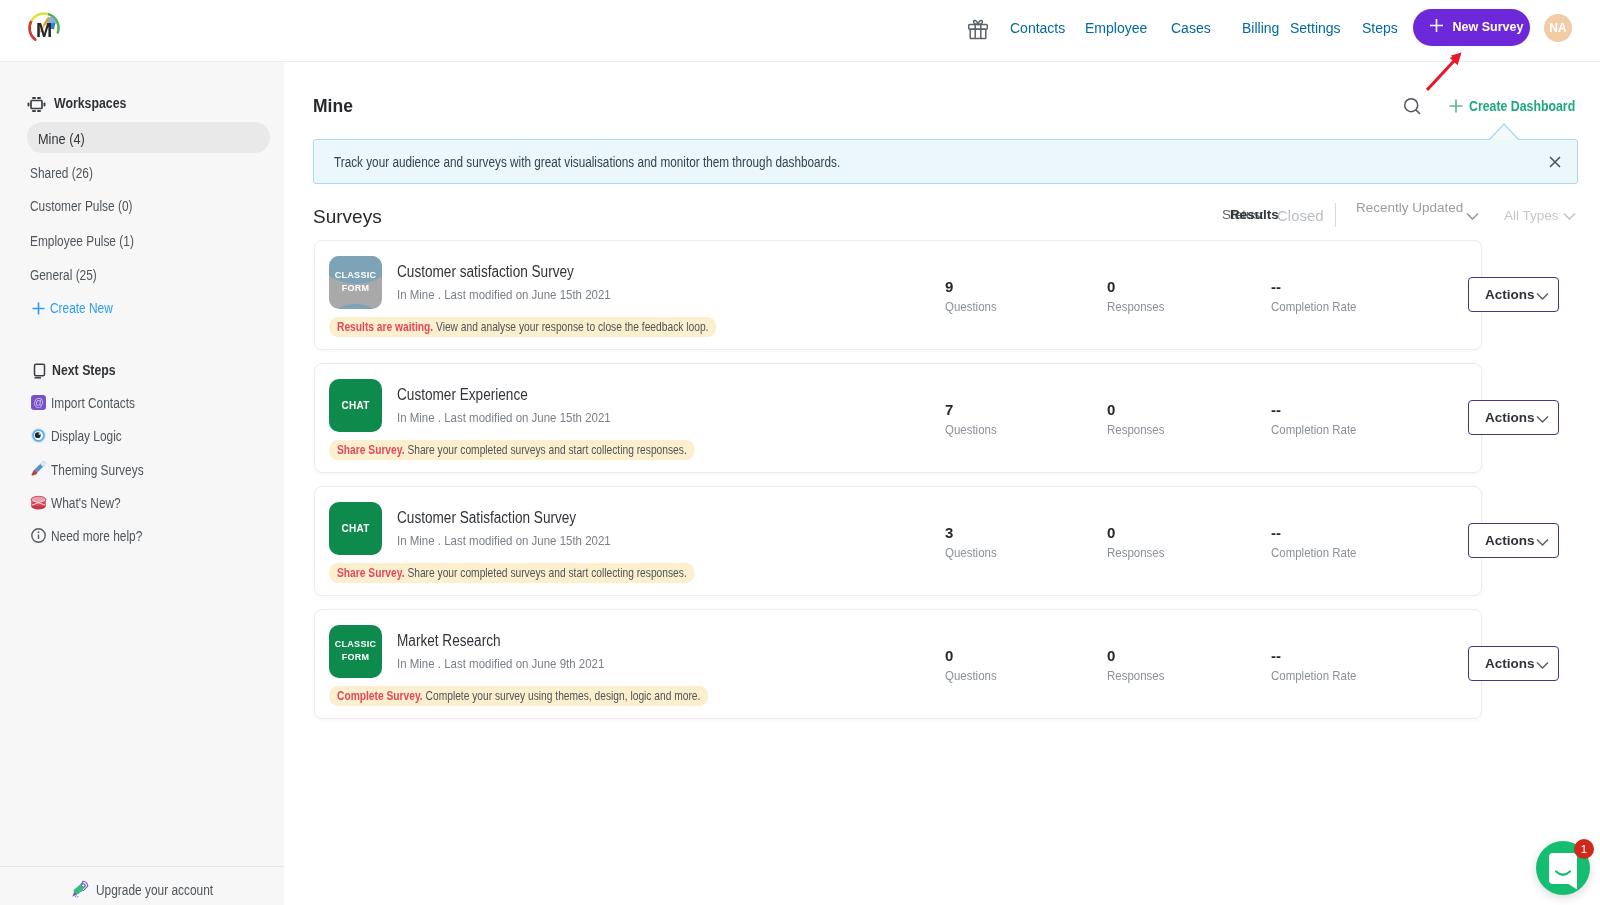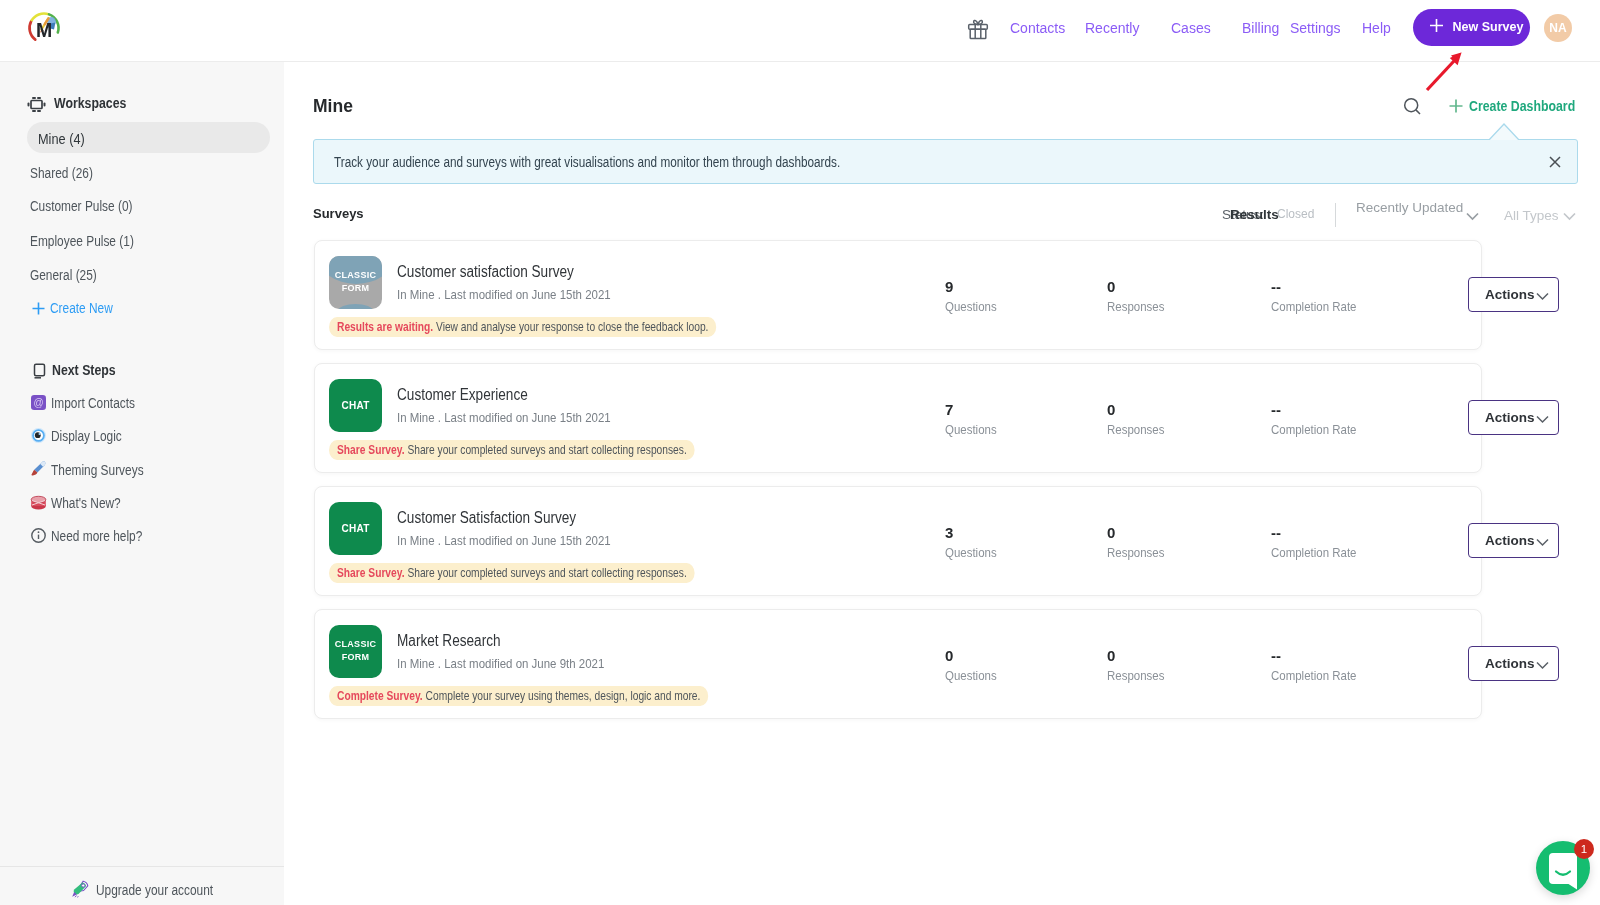--- a/index.html
+++ b/index.html
@@ -1,21 +1,21 @@
 <!DOCTYPE html>
 <html><head>
 <meta charset="utf-8">
 <style>
 * { margin:0; padding:0; box-sizing:border-box; }
 html,body { width:1600px; height:905px; font-family:"Liberation Sans", sans-serif; background:#fff; overflow:hidden; }
 .abs { position:absolute; }
 
 
 #header { position:absolute; left:0; top:0; width:1600px; height:62px; background:#fff; border-bottom:1px solid #ececec; z-index:5; }
-.navitem { position:absolute; top:0; height:57px; line-height:57px; font-size:14px; color:#8b5cf6; }
+.navitem { position:absolute; top:0; height:57px; line-height:57px; font-size:14px; color:#0369a1; }
 .sqz { transform:scaleX(0.85); transform-origin:0 50%; white-space:nowrap; }
 #newsurvey { position:absolute; left:1413px; top:9px; width:117px; height:37px; border-radius:18.5px; background:#6d28d9; color:#fff; font-size:12.5px; font-weight:bold; text-align:center; line-height:37px; padding-left:9px; }
 #avatar { position:absolute; left:1544px; top:14px; width:28px; height:28px; border-radius:50%; background:#F2CBA7; color:#fff; font-size:12px; font-weight:bold; text-align:center; line-height:28px; }
 
 
 #sidebar { position:absolute; left:0; top:62px; width:284px; height:843px; background:#f7f7f7; }
 .sideitem { position:absolute; left:30px; font-size:14px; color:#4e555b; transform:scaleX(0.85); transform-origin:0 50%; white-space:nowrap; }
 .sidehead { position:absolute; font-size:14.5px; font-weight:bold; color:#2f3337; transform:scaleX(0.85); transform-origin:0 50%; white-space:nowrap; }
 
 
@@ -55,25 +55,25 @@
   </svg>
   <svg class="abs" style="left:967px; top:17px;" width="22" height="24" viewBox="0 0 22 24" fill="none" stroke="#5a616a" stroke-width="1.5">
     <rect x="1.7" y="7.6" width="18.6" height="4.6" rx="1"></rect>
     <rect x="3.2" y="12.2" width="15.6" height="9.3" rx="0.8"></rect>
     <line x1="8.2" y1="7.6" x2="8.2" y2="21.5"></line>
     <line x1="13.8" y1="7.6" x2="13.8" y2="21.5"></line>
     <path d="M 11 7.4 C 7.8 7.4 6.2 6 6.7 4.3 C 7.2 2.7 9.8 3 11 7.4 Z"></path>
     <path d="M 11 7.4 C 14.2 7.4 15.8 6 15.3 4.3 C 14.8 2.7 12.2 3 11 7.4 Z"></path>
   </svg>
   <div class="navitem" style="left:1010px;">Contacts</div>
-  <div class="navitem" style="left:1085px;">Recently</div>
+  <div class="navitem" style="left:1085px;">Employee</div>
   <div class="navitem" style="left:1171px;">Cases</div>
   <div class="navitem" style="left:1230px;margin-left:12px;">Billing</div>
   <div class="navitem" style="left:1290px;">Settings</div>
-  <div class="navitem" style="left:1362px;">Help</div>
+  <div class="navitem" style="left:1362px;">Steps</div>
   <div id="newsurvey"><svg width="15" height="15" viewBox="0 0 15 15" style="vertical-align:-2px; margin-right:9px;">
         <path d="M7.5 1 V14 M1 7.5 H14" stroke="#fff" stroke-width="1.6"></path>
       </svg>New Survey</div>
   <div id="avatar">NA</div>
 </div>
 
 <svg class="abs" style="left:1415px; top:40px; z-index:9;" width="60" height="60" viewBox="0 0 60 60">
   <line x1="12" y1="50" x2="39" y2="21" stroke="#e8192c" stroke-width="3.2"></line>
   <path d="M 46.5 12.5 L 42.6 25.2 L 34.8 17.9 Z" fill="#e8192c"></path>
   <path d="M 46.5 12.5 L 36 15.5 L 40 19.5 Z" fill="#e8192c"></path>
@@ -172,24 +172,24 @@
     <path d="M 1 17 L 16 1 L 31 17" fill="#f3fafc" stroke="#a9d9ec" stroke-width="1.3"></path>
   </svg>
 
 <div id="banner">
   <div class="abs" style="left:20px; top:14px; font-size:14px; color:#33444f; transform:scaleX(0.84); transform-origin:0 0; white-space:nowrap;">Track your audience and surveys with great visualisations and monitor them through dashboards.</div>
   <svg class="abs" style="left:1234px; top:15px;" width="14" height="14" viewBox="0 0 14 14">
       <path d="M2 2 L12 12 M12 2 L2 12" stroke="#4a5055" stroke-width="1.5"></path>
     </svg>
 </div>
 
-<div class="abs" style="left:313px; top:206px; font-size:13px; font-weight:bold; color:#26292c;">Surveys</div>
+<div class="abs" style="left:313px; top:206px; font-size:19px; font-weight:normal; color:#26292c;">Surveys</div>
 <div class="abs" style="left:1182px; top:207px; font-size:13.5px; color:#5c6268;margin-left:40px;">Status:</div>
 <div class="abs" style="left:1230px; top:207px; font-size:13.5px; font-weight:bold; color:#30363a;">Results</div>
-<div class="abs" style="left:1277px; top:207px; font-size:12px; color:#b9bec3;">Closed</div>
+<div class="abs" style="left:1277px; top:207px; font-size:15px; color:#b9bec3;">Closed</div>
 <div class="abs" style="left:1335px; top:203px; width:1px; height:24px; background:#d6d9db;"></div>
 <div class="abs" style="left:1356px; top:200px; font-size:13.5px; color:#989ea3;">Recently Updated</div>
 <svg class="abs" style="left:1466px; top:212px;" width="13" height="9" viewBox="0 0 13 9" fill="none" stroke="#989ea3" stroke-width="1.7">
     <path d="M1 1.5 L6.5 7 L12 1.5"></path>
   </svg>
 <div class="abs" style="left:1504px; top:208px; font-size:13.5px; color:#c3c7cb;">All Types</div>
 <svg class="abs" style="left:1563px; top:212px;" width="13" height="9" viewBox="0 0 13 9" fill="none" stroke="#c3c7cb" stroke-width="1.7">
     <path d="M1 1.5 L6.5 7 L12 1.5"></path>
   </svg>
 

